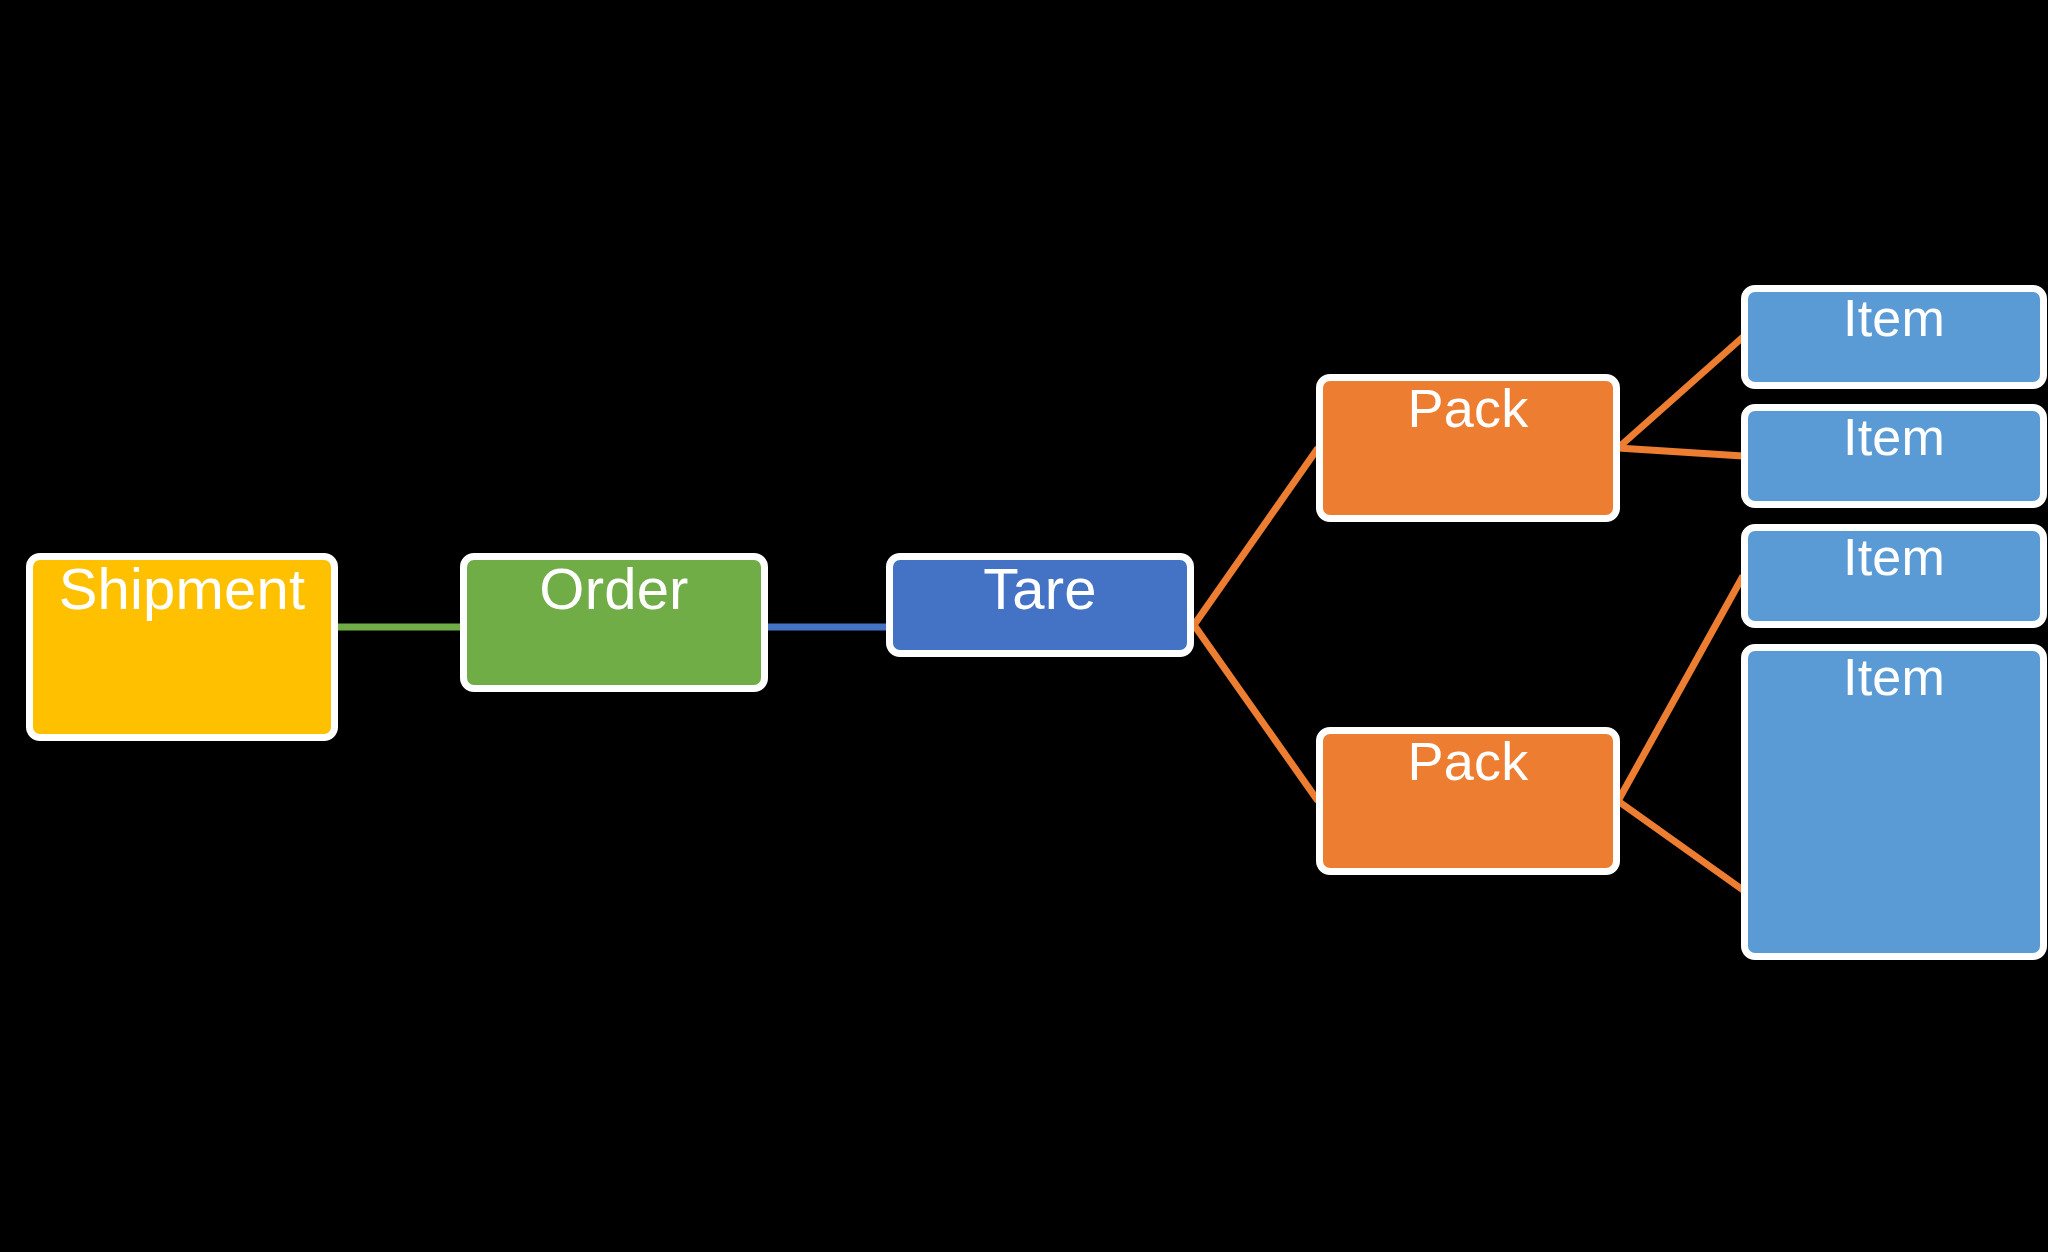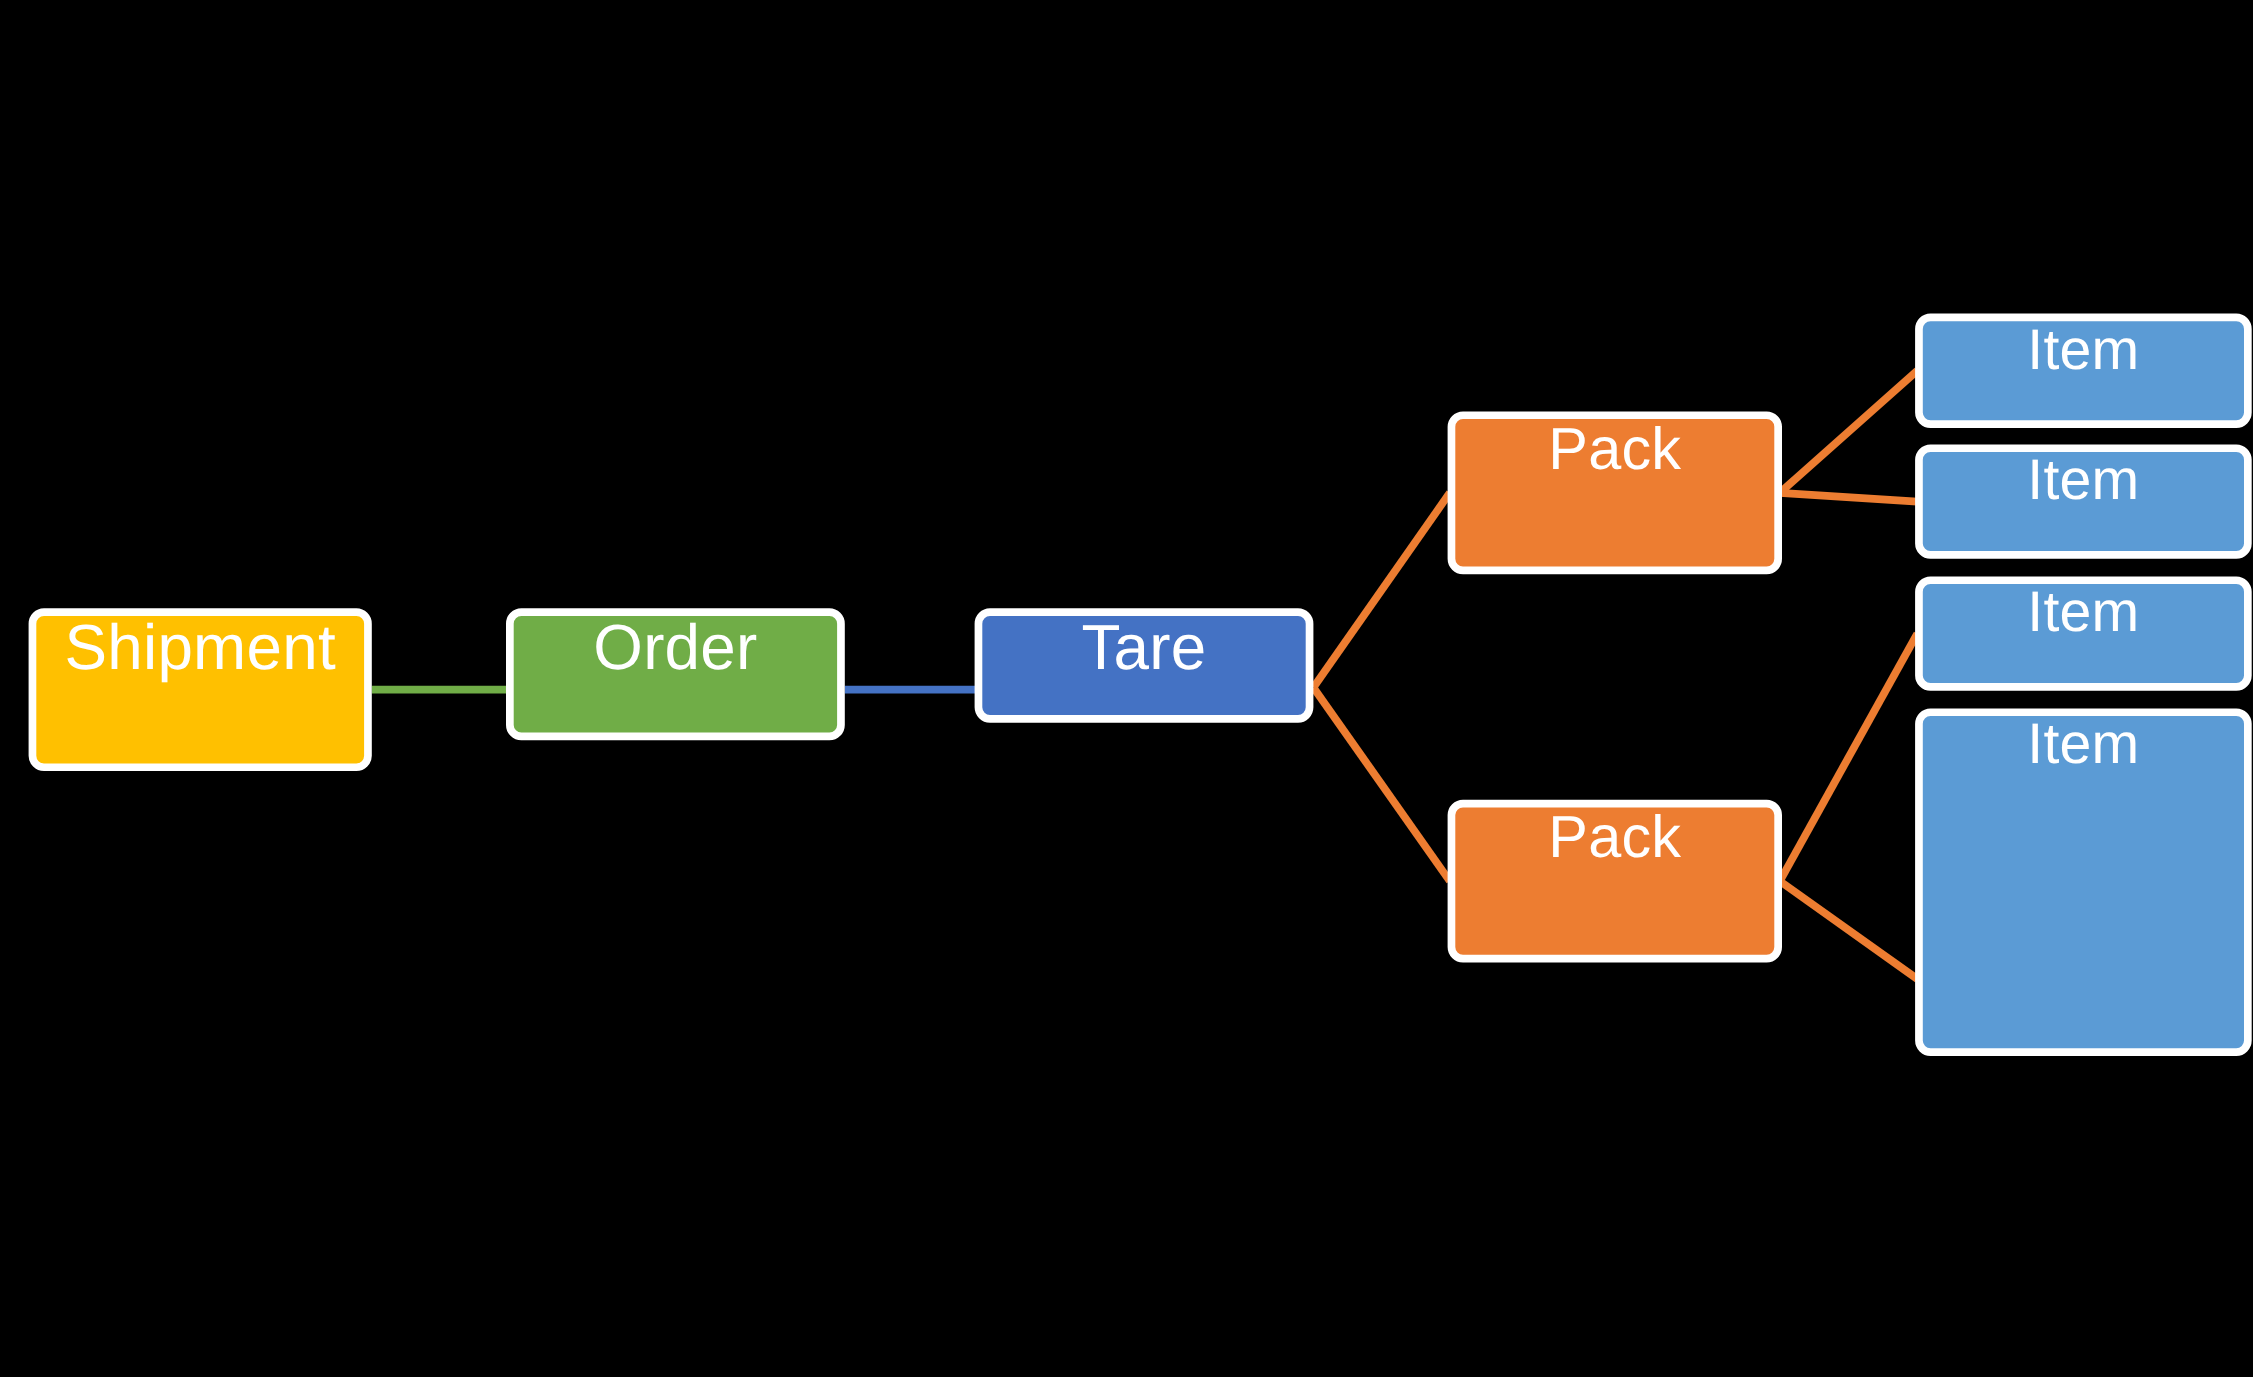--- a/index.html
+++ b/index.html
@@ -51,24 +51,24 @@
       <line x1="338" y1="627" x2="462" y2="627" stroke="#70AD47" stroke-width="7" stroke-linecap="butt"></line>
       <line x1="768" y1="627" x2="888" y2="627" stroke="#4472C4" stroke-width="7" stroke-linecap="butt"></line>
       <line x1="1194" y1="625" x2="1318" y2="448" stroke="#ED7D31" stroke-width="7" stroke-linecap="butt"></line>
       <line x1="1194" y1="625" x2="1318" y2="801" stroke="#ED7D31" stroke-width="7" stroke-linecap="butt"></line>
       <line x1="1618" y1="448" x2="1743" y2="337" stroke="#ED7D31" stroke-width="7" stroke-linecap="butt"></line>
       <line x1="1618" y1="448" x2="1743" y2="456" stroke="#ED7D31" stroke-width="7" stroke-linecap="butt"></line>
       <line x1="1618" y1="801" x2="1743" y2="576" stroke="#ED7D31" stroke-width="7" stroke-linecap="butt"></line>
       <line x1="1618" y1="801" x2="1743" y2="890" stroke="#ED7D31" stroke-width="7" stroke-linecap="butt"></line>
     </svg>
   <div id="node-layer">
-      <div class="node" style="left: 26px; top: 553px; width: 312px; height: 148px; background: rgb(255, 192, 0); font-size: 58px;">
+      <div class="node" style="left: 26px; top: 553px; width: 312px; height: 188px; background: rgb(255, 192, 0); font-size: 58px;">
         <span class="node-label">Shipment</span>
       </div>
-      <div class="node" style="left: 460px; top: 553px; width: 308px; height: 120px; background: rgb(112, 173, 71); font-size: 58px;">
+      <div class="node" style="left: 460px; top: 553px; width: 308px; height: 139px; background: rgb(112, 173, 71); font-size: 58px;">
         <span class="node-label">Order</span>
       </div>
       <div class="node" style="left: 886px; top: 553px; width: 308px; height: 104px; background: rgb(68, 114, 196); font-size: 58px;">
         <span class="node-label">Tare</span>
       </div>
       <div class="node" style="left: 1316px; top: 374px; width: 304px; height: 148px; background: rgb(237, 125, 49); font-size: 54px;">
         <span class="node-label">Pack</span>
       </div>
       <div class="node" style="left: 1316px; top: 727px; width: 304px; height: 148px; background: rgb(237, 125, 49); font-size: 54px;">
         <span class="node-label">Pack</span>

